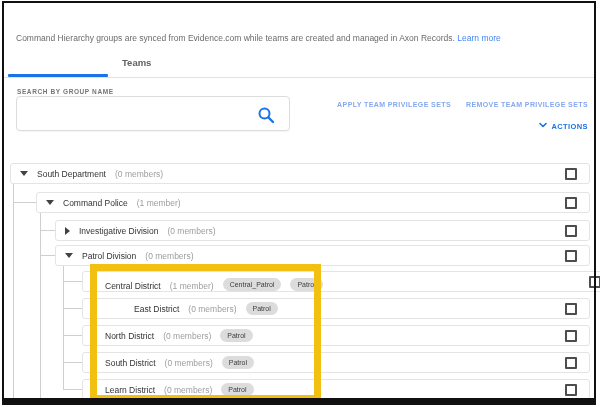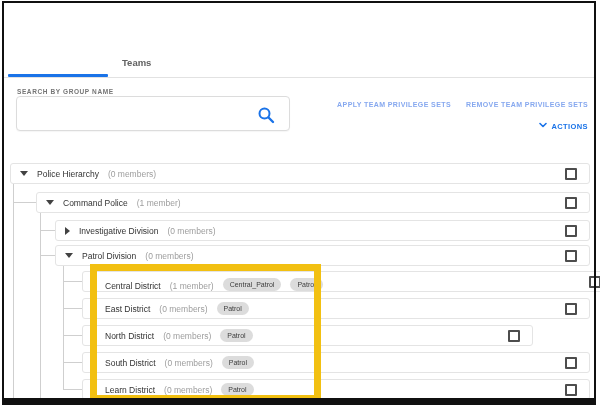--- a/index.html
+++ b/index.html
@@ -54,20 +54,24 @@
 
   
   .highlight { position:absolute; left:90px; top:264px; width:231px; height:138px;
                border:7px solid #f2c011; z-index:40; pointer-events:none; }
 </style>
 </head>
 <body>
 
 <div id="canvas">
 
+  <div class="subtitle">
+    <span>Command Hierarchy groups are synced from Evidence.com while teams are created and managed in Axon Records.</span>
+    <a>Learn more</a>
+  </div>
 
   <div class="tabs">
     <div class="tab tab-inactive">Teams</div>
     <div class="tab-underline"></div>
     <div class="tabs-divider"></div>
   </div>
 
   <div class="search-label">SEARCH BY GROUP NAME</div>
   <div class="search-box">
     <input class="search-input" type="text" value="" style="">
@@ -97,21 +101,21 @@
       <div class="connector" style="left: 40px; top: 230px; width: 15px; height: 1px;"></div>
       <div class="connector" style="left: 40px; top: 255px; width: 15px; height: 1px;"></div>
       <div class="connector" style="left: 63px; top: 266px; width: 1px; height: 123px;"></div>
       <div class="connector" style="left: 63px; top: 281px; width: 19px; height: 1px;"></div>
       <div class="connector" style="left: 63px; top: 308px; width: 19px; height: 1px;"></div>
       <div class="connector" style="left: 63px; top: 335px; width: 19px; height: 1px;"></div>
       <div class="connector" style="left: 63px; top: 362px; width: 19px; height: 1px;"></div>
       <div class="connector" style="left: 63px; top: 389px; width: 19px; height: 1px;"></div>
       <div class="tree-row" style="left: 10px; top: 163px; width: 580px;">
         <span class="arrow arrow-down"></span>
-        <span class="row-name">Police Hierarchy</span>
+        <span class="row-name">South Department</span>
         <span class="row-count">(0 members)</span>
         <span class="row-checkbox"></span>
       </div>
       <div class="tree-row" style="left: 36px; top: 192px; width: 554px;">
         <span class="arrow arrow-down"></span>
         <span class="row-name">Command Police</span>
         <span class="row-count">(1 member)</span>
         <span class="row-checkbox"></span>
       </div>
       <div class="tree-row" style="left: 55px; top: 220px; width: 535px;">
@@ -126,27 +130,27 @@
         <span class="row-count">(0 members)</span>
         <span class="row-checkbox"></span>
       </div>
       <div class="tree-row no-arrow" style="left: 82px; top: 271px; width: 532px; align-items: flex-end;">
         <span class="row-name">Central District</span>
         <span class="row-count">(1 member)</span>
         <span class="pill">Central_Patrol</span>
         <span class="pill">Patrol</span>
         <span class="row-checkbox"></span>
       </div>
-      <div class="tree-row no-arrow" style="left: 82px; top: 298px; width: 508px;">
+      <div class="tree-row no-arrow" style="left: 82px; top: 298px; width: 508px; padding-left: 29px;">
         <span class="row-name">East District</span>
         <span class="row-count">(0 members)</span>
         <span class="pill">Patrol</span>
         <span class="row-checkbox"></span>
       </div>
-      <div class="tree-row no-arrow" style="left: 82px; top: 325px; width: 451px;">
+      <div class="tree-row no-arrow" style="left: 82px; top: 325px; width: 508px;">
         <span class="row-name">North District</span>
         <span class="row-count">(0 members)</span>
         <span class="pill">Patrol</span>
         <span class="row-checkbox"></span>
       </div>
       <div class="tree-row no-arrow" style="left: 82px; top: 352px; width: 508px;">
         <span class="row-name">South District</span>
         <span class="row-count">(0 members)</span>
         <span class="pill">Patrol</span>
         <span class="row-checkbox"></span>

